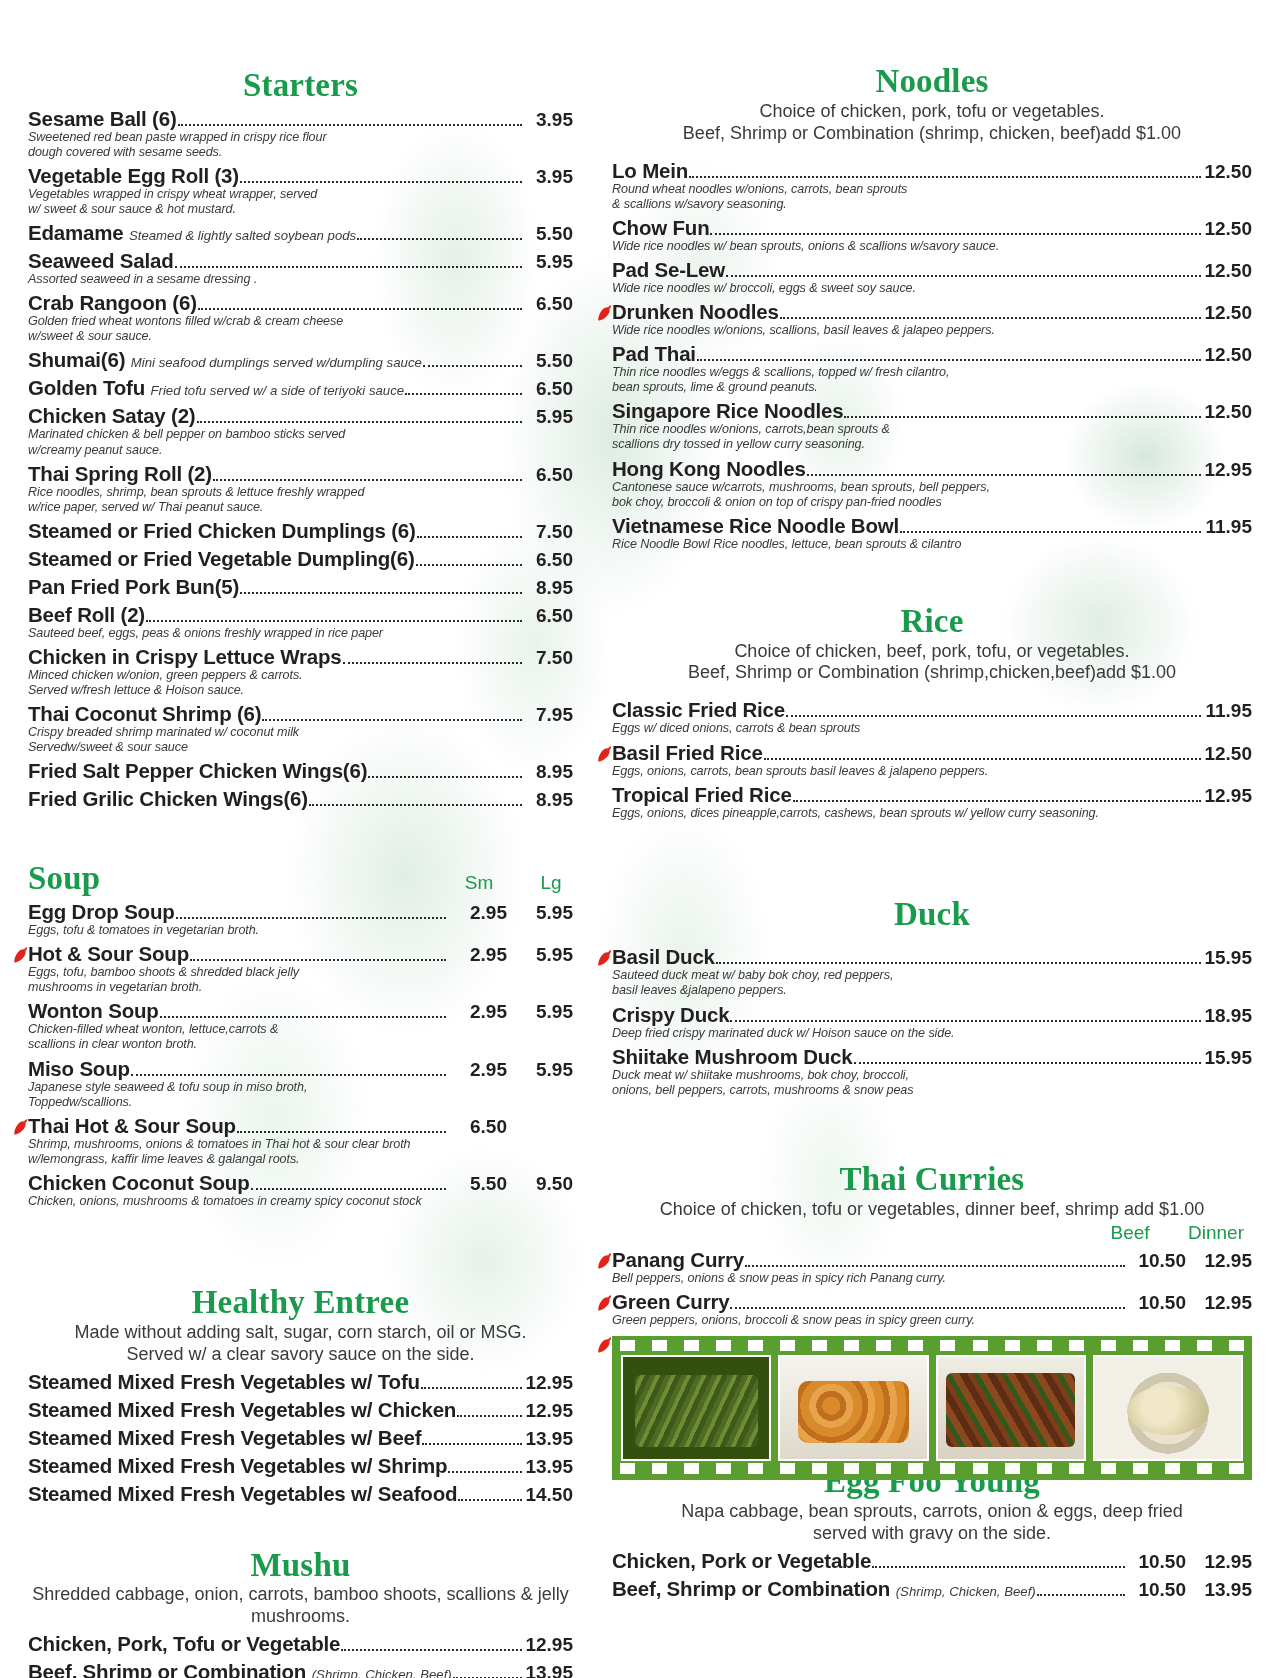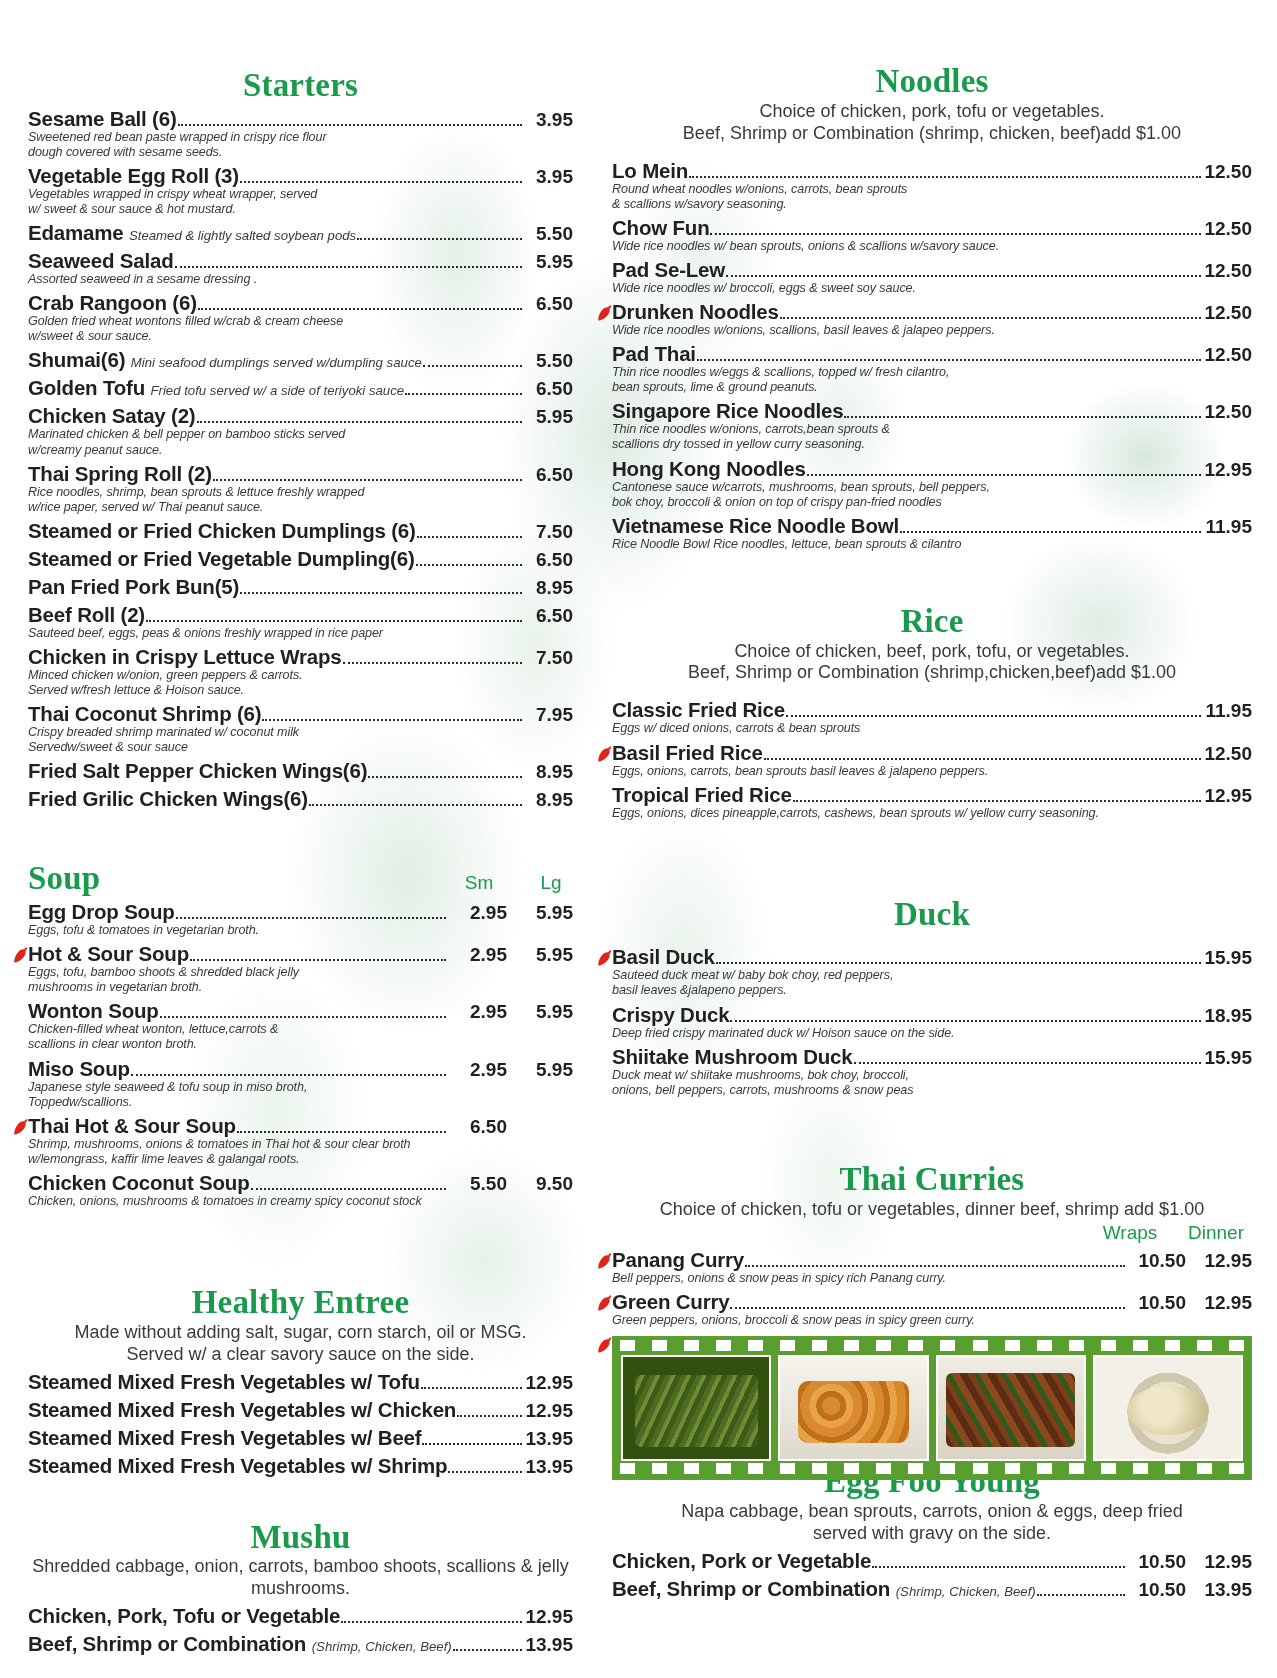--- a/index.html
+++ b/index.html
@@ -454,20 +454,27 @@
             <span class="price w1">13.95</span>
           </div>
         </div>
         <div class="item">
           <div class="row">
             <span class="name">Steamed Mixed Fresh Vegetables w/ Shrimp</span>
             <span class="leader"></span>
             <span class="price w1">13.95</span>
           </div>
         </div>
+        <div class="item">
+          <div class="row">
+            <span class="name">Steamed Mixed Fresh Vegetables w/ Seafood</span>
+            <span class="leader"></span>
+            <span class="price w1">14.50</span>
+          </div>
+        </div>
       </div>
 
     <h2 class="section-title big">Mushu</h2>
     <div class="section-sub">Shredded cabbage, onion, carrots, bamboo shoots, scallions &amp; jelly mushrooms.</div>
     <div id="mushu-list">
         <div class="item">
           <div class="row">
             <span class="name">Chicken, Pork, Tofu or Vegetable</span>
             <span class="leader"></span>
             <span class="price w1">12.95</span>
@@ -628,21 +635,21 @@
             <span class="price w1">15.95</span>
           </div>
           <div class="desc">Duck meat w/ shiitake mushrooms, bok choy, broccoli,<br>onions, bell peppers, carrots, mushrooms &amp; snow peas</div>
         </div>
       </div>
 
     <div class="spacer-md"></div>
     <h2 class="section-title big">Thai Curries</h2>
     <div class="section-sub">Choice of chicken, tofu or vegetables, dinner beef, shrimp add $1.00</div>
     <div class="lunch-head">
-      <span>Wraps</span>
+      <span>Beef</span>
       <span>Dinner</span>
     </div>
     <div id="curries-list">
         <div class="item">
           <span class="chili">
             <svg width="14" height="18" viewBox="0 0 14 18">
               <path d="M12.5 1.2c-1.2.4-1.9 1.4-2.3 2.3C8.6 3 6.6 3.7 4.6 5.6 2.3 7.8.6 11.4.2 15.2c-.1.9.5 1.6 1.4 1.3 3.6-1.1 6.6-3.2 8.4-5.7 1.4-2 1.9-4 1.5-5.8.6-.7 1.2-1.6 1.5-2.6.2-.7-.1-1.4-.5-1.2z" fill="#e2231a"></path>
             </svg>
           </span>
           <div class="row">

